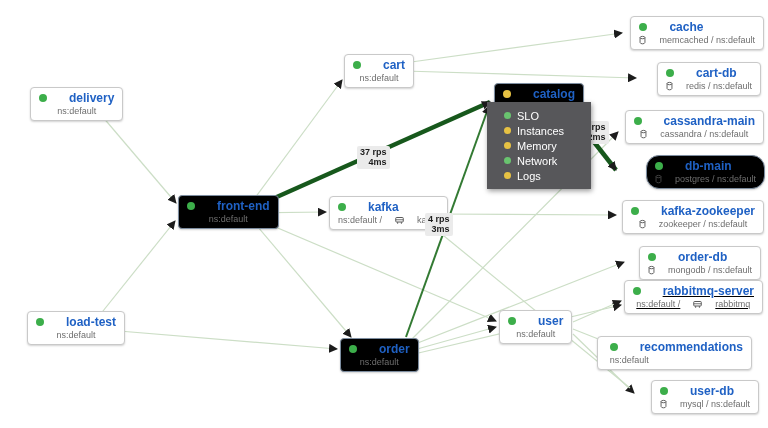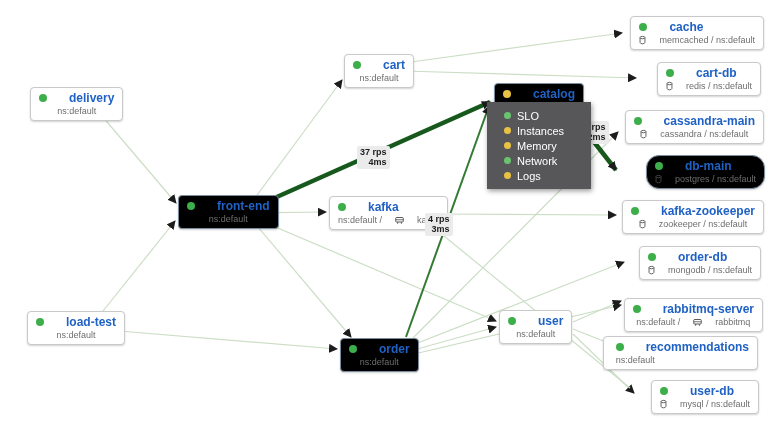--- a/index.html
+++ b/index.html
@@ -213,39 +213,39 @@
   <div class="sub">
       <span class="eicon">
         <svg width="7" height="10" viewBox="0 0 10 13">
           <path d="M1.5 3 v7 c0 2.6 7 2.6 7 0 v-7" fill="none" stroke="#555" stroke-width="1.3"></path>
           <ellipse cx="5" cy="3" rx="3.5" ry="1.7" fill="none" stroke="#555" stroke-width="1.3"></ellipse>
         </svg>
       </span>
       <span>mongodb / ns:default</span>
     </div>
 </div>
-<div class="node" style="right:5px;top:298px;">
+<div class="node" style="right:5px;top:280px;text-decoration:underline;">
   <div class="trow">
       <span class="dot green"></span>
       <span class="ttl">rabbitmq-server</span>
     </div>
   <div class="sub">
       <span>ns:default / </span>
       <span class="eicon">
         <svg width="9" height="9" viewBox="0 0 12 12">
           <rect x="1" y="2" width="10" height="6" rx="1" fill="none" stroke="#555" stroke-width="1.3"></rect>
           <line x1="1" y1="5" x2="11" y2="5" stroke="#555" stroke-width="1.1"></line>
           <line x1="3.5" y1="8" x2="3.5" y2="10.5" stroke="#555" stroke-width="1.1"></line>
           <line x1="8.5" y1="8" x2="8.5" y2="10.5" stroke="#555" stroke-width="1.1"></line>
         </svg>
       </span>
       <span>rabbitmq</span>
     </div>
 </div>
-<div class="node leftsub" style="right:10px;top:336px;padding-left:12px;">
+<div class="node leftsub" style="right:16px;top:336px;padding-left:12px;">
   <div class="trow">
       <span class="dot green"></span>
       <span class="ttl">recommendations</span>
     </div>
   <div class="sub">ns:default</div>
 </div>
 <div class="node" style="right:9px;top:380px;">
   <div class="trow">
       <span class="dot green"></span>
       <span class="ttl">user-db</span>

